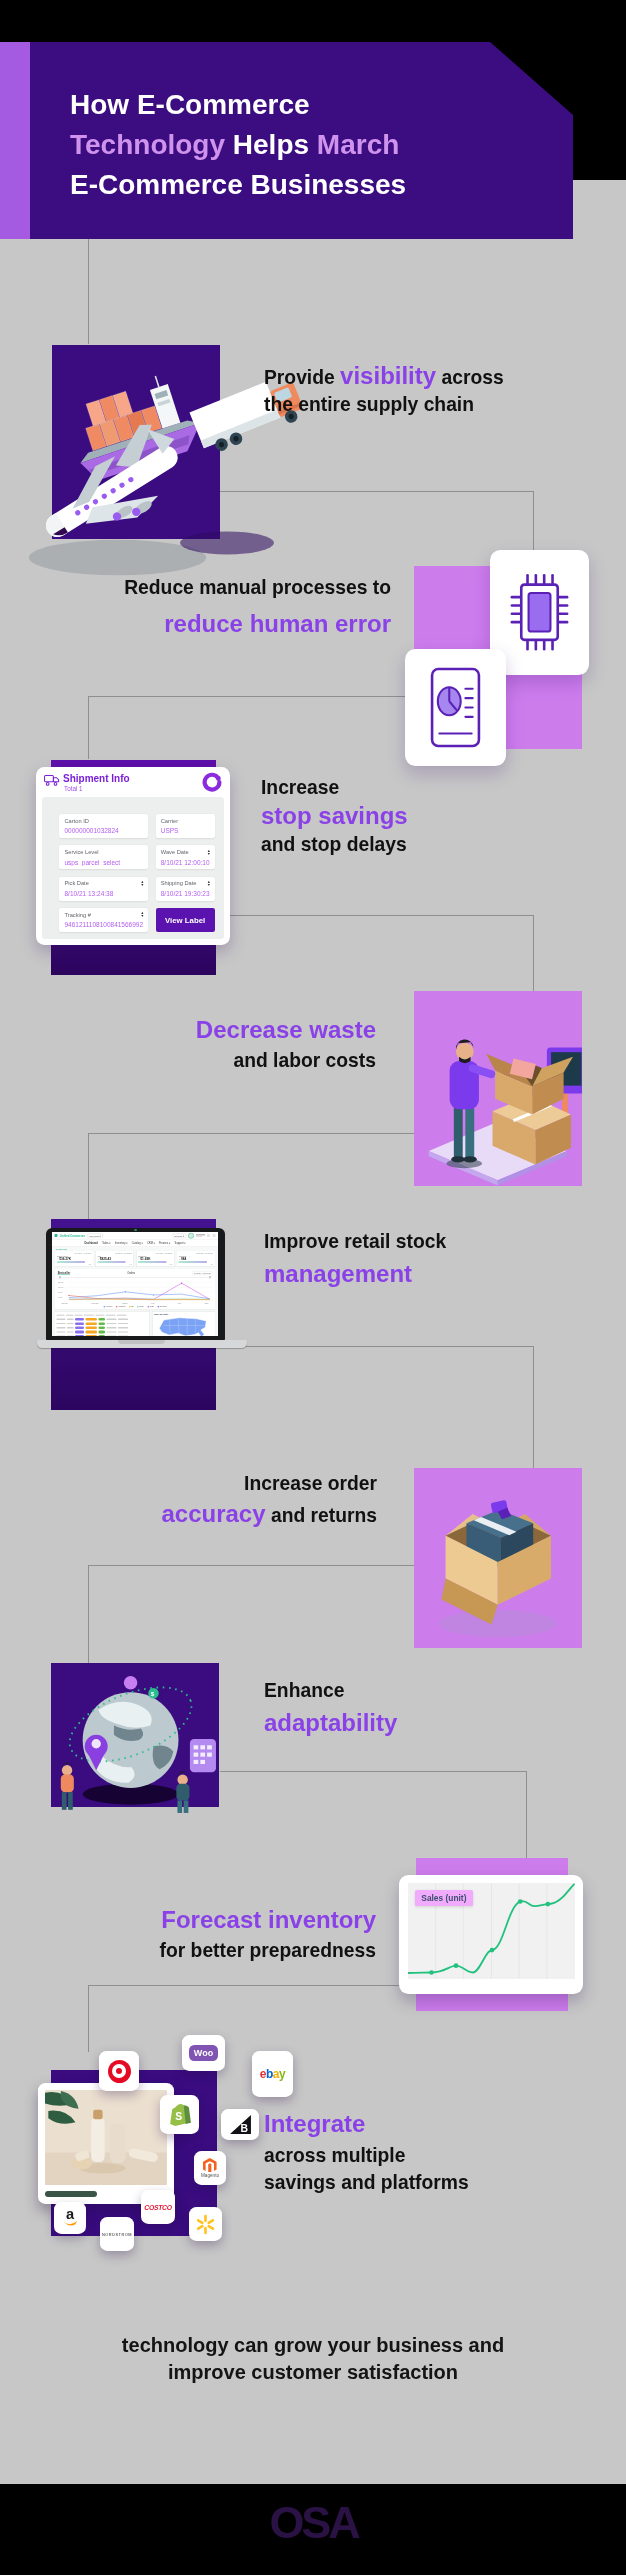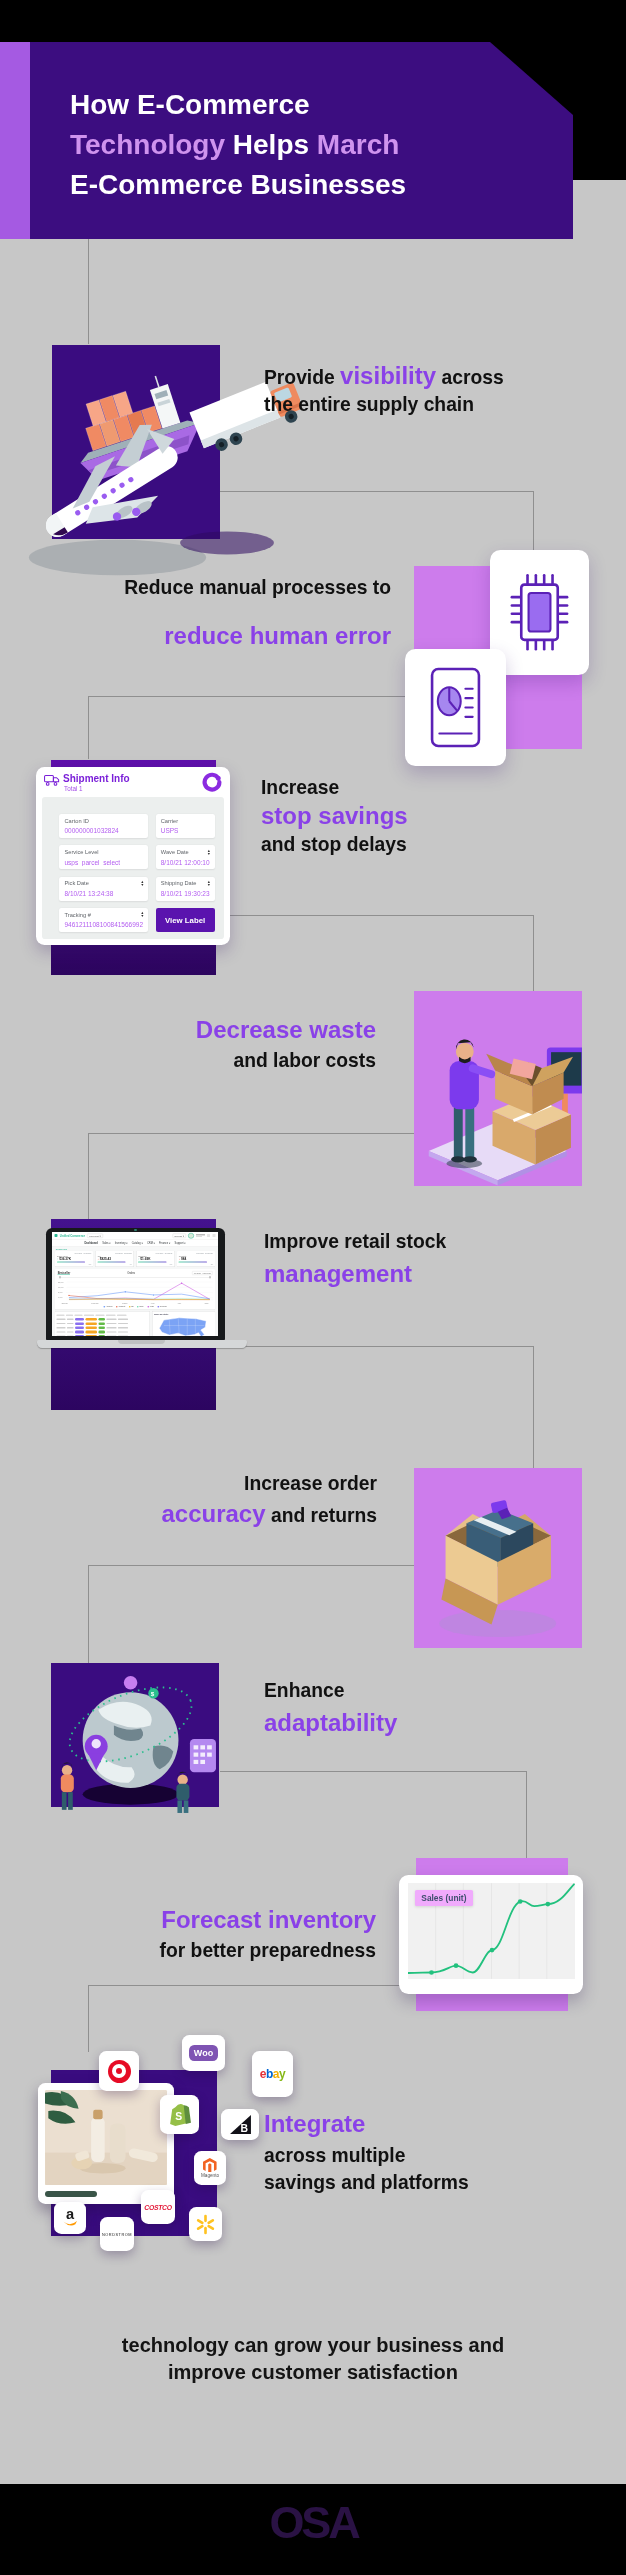--- a/index.html
+++ b/index.html
@@ -178,21 +178,21 @@
         <circle cx="178" cy="80" r="5" fill="#141f26"></circle>
     </g>
   </svg>
   <div class="abs" style="left:264px;top:361px;width:313px;">
     <div><span class="tb">Provide </span><span class="em">visibility</span><span class="tb"> across</span></div>
     <div class="tb">the entire supply chain</div>
   </div>
 
   <div class="abs rt" style="left:31px;top:574px;width:360px;">
     <div class="tb">Reduce manual processes to</div>
-    <div class="em" style="margin-top:20px;">reduce human error</div>
+    <div class="em" style="margin-top:8px;">reduce human error</div>
   </div>
   <div class="lpr" style="left:414px;top:566px;width:168px;height:183px;"></div>
   <div class="wcard" style="left:490px;top:550px;width:99px;height:125px;">
     <svg width="99" height="125" viewBox="0 0 190 239">
       <g stroke="#5b21b6" stroke-width="5" stroke-linecap="round">
         <line x1="72" y1="48" x2="72" y2="66"></line>
           <line x1="88" y1="48" x2="88" y2="66"></line>
           <line x1="104" y1="48" x2="104" y2="66"></line>
           <line x1="120" y1="48" x2="120" y2="66"></line>
         <line x1="72" y1="172" x2="72" y2="190"></line>

